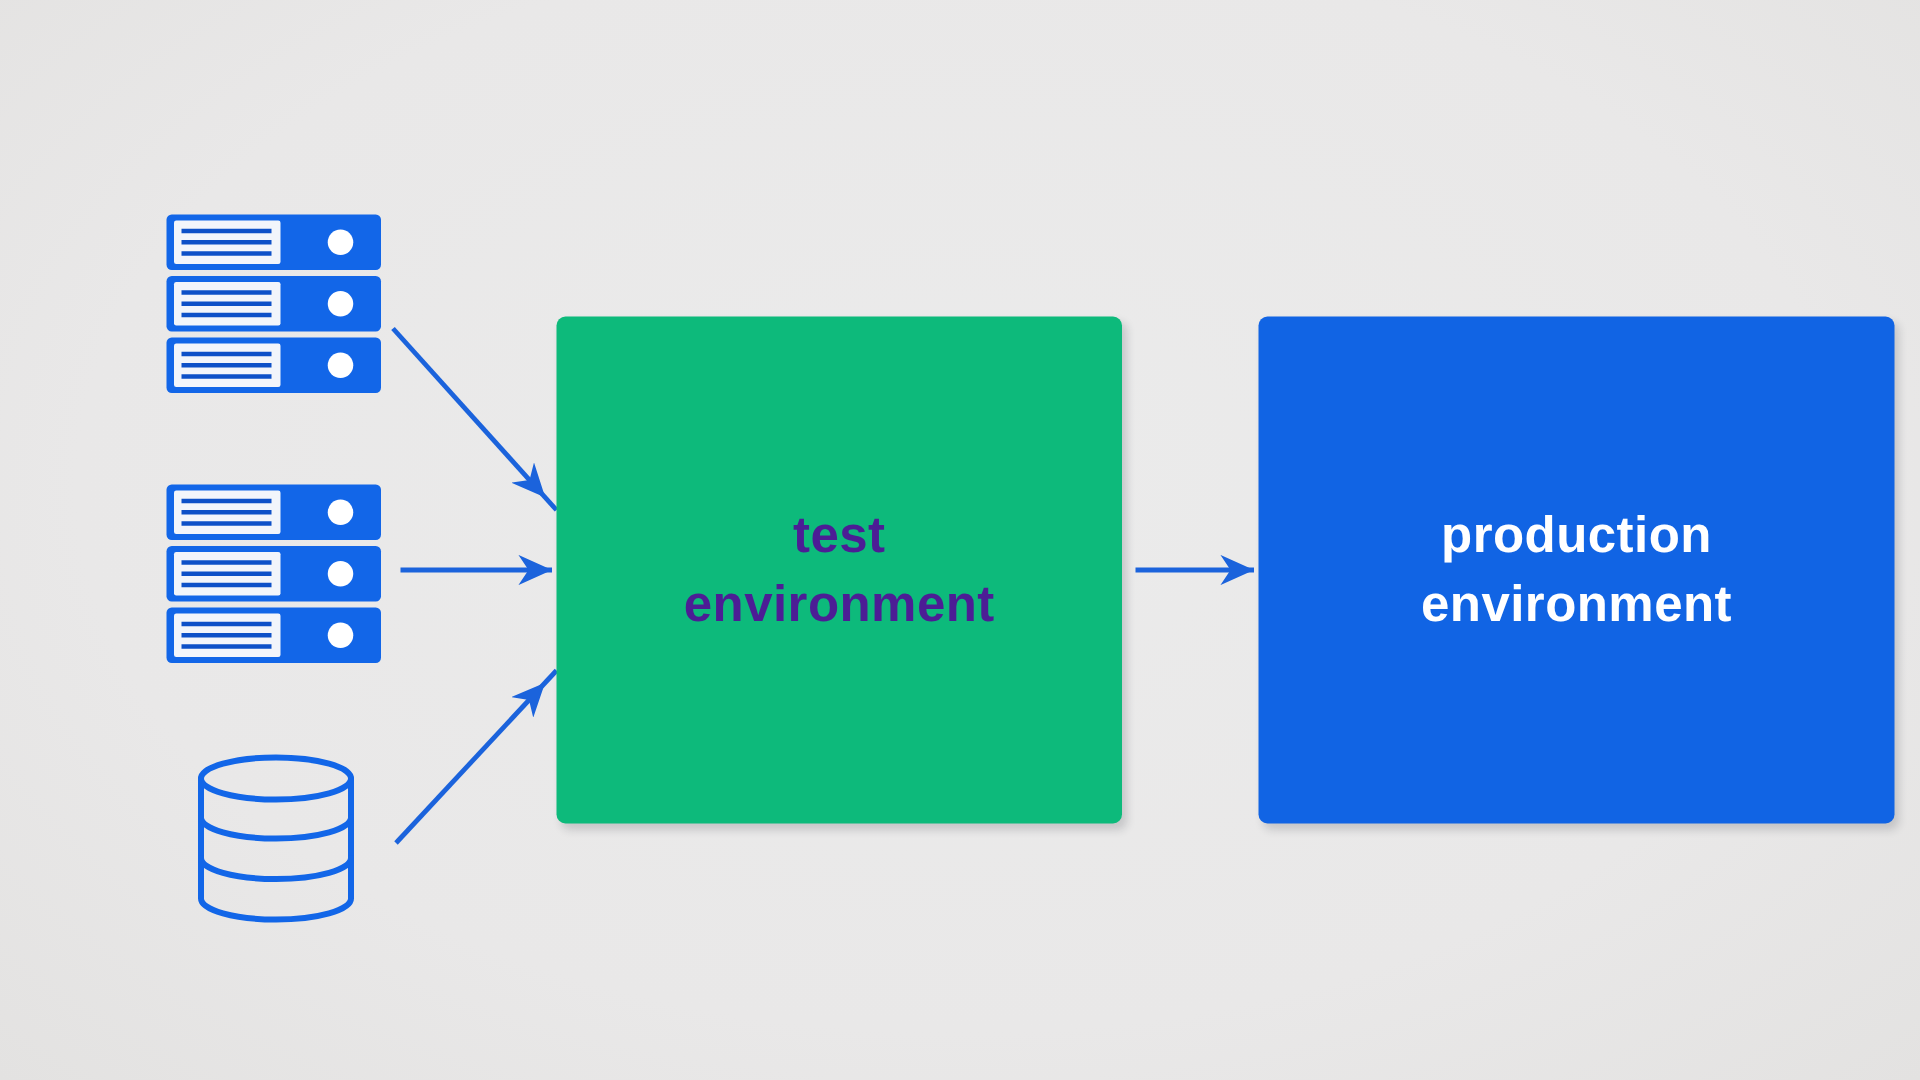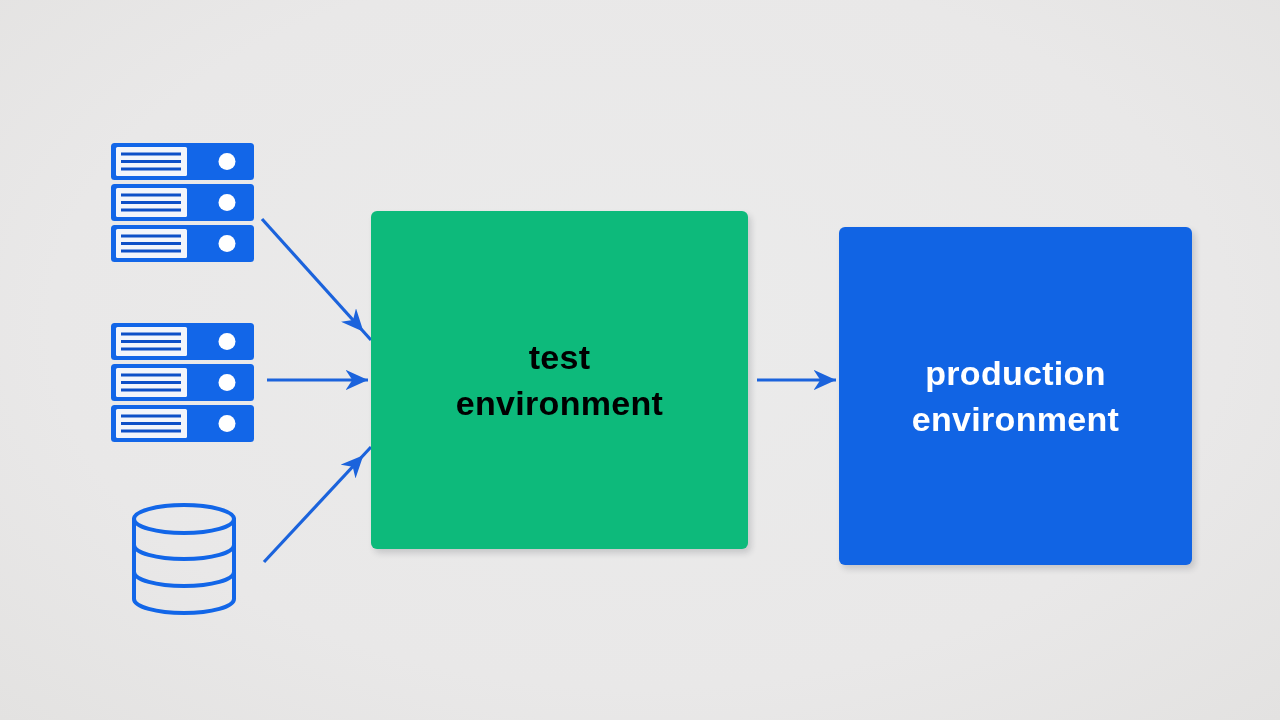--- a/index.html
+++ b/index.html
@@ -13,21 +13,21 @@
     font-family:"Liberation Sans", sans-serif;
   }
   .env-box{
     position:absolute;
     top:211px;height:338px;
     border-radius:6px;
     display:flex;align-items:center;justify-content:center;
     box-shadow:3px 4px 6px rgba(40,45,55,0.18);
   }
   #test-box{left:371px;width:377px;}
-  #prod-box{left:839px;width:353px;margin-top:16px;}
+  #prod-box{left:839px;width:424px;}
   .env-label{
     max-width:245px;
     text-align:center;
     font-size:34px;
     line-height:46px;
     font-weight:600;
     letter-spacing:0.3px;
   }
   #icon-layer{
     position:absolute;left:0;top:0;width:1280px;height:720px;
@@ -78,21 +78,21 @@
     </g>
 
     <g stroke="#1b63dc" stroke-width="3.2" fill="none">
       <line x1="262" y1="219" x2="371" y2="340" marker-end="url(#headBack)"></line>
       <line x1="267" y1="380" x2="368" y2="380" marker-end="url(#head)"></line>
       <line x1="264" y1="562" x2="371" y2="447" marker-end="url(#headBack)"></line>
       <line x1="757" y1="380" x2="836" y2="380" marker-end="url(#head)"></line>
     </g>
   </svg>
 
-  <div class="env-box" id="test-box" style="background-color: rgb(13, 186, 123); color: #000000;">
+  <div class="env-box" id="test-box" style="background-color: rgb(13, 186, 123); color: #4c1d95;">
     <div class="env-label">test environment</div>
   </div>
 
   <div class="env-box" id="prod-box" style="background-color: rgb(17, 100, 228); color: rgb(255, 255, 255);">
     <div class="env-label">production environment</div>
   </div>
 
 </div>
 
 </body></html>

